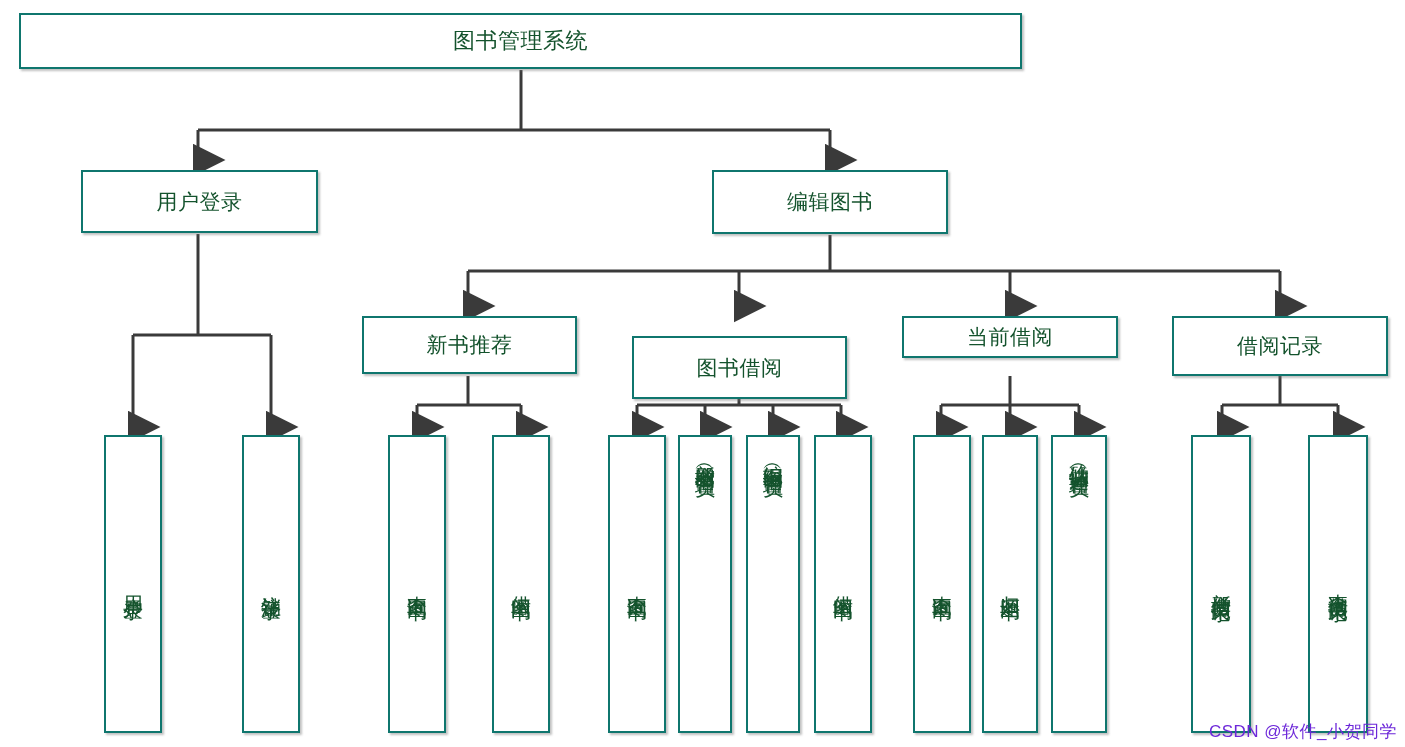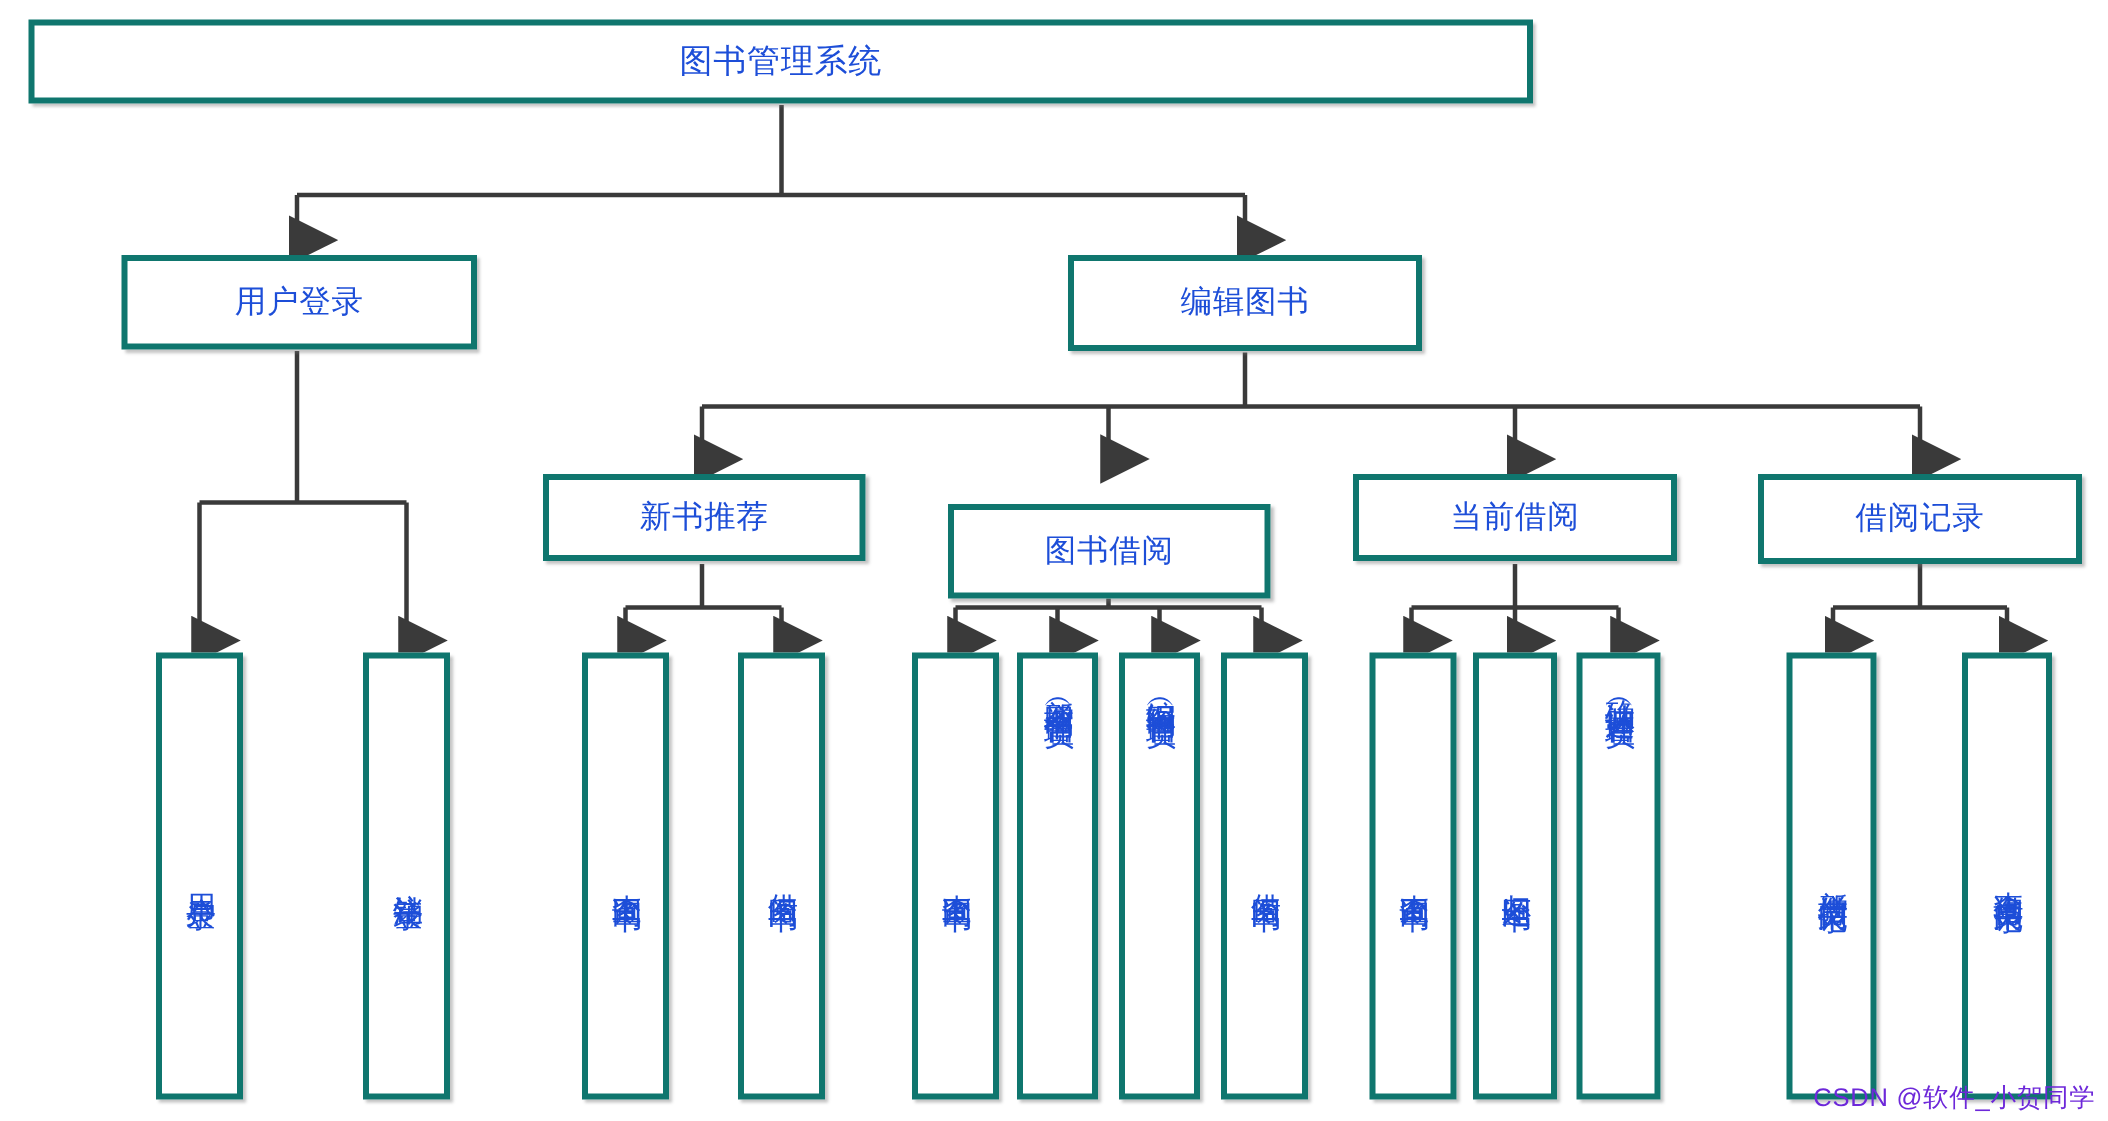--- a/index.html
+++ b/index.html
@@ -23,26 +23,26 @@
     left: 0;
     top: 0;
     width: 1405px;
     height: 747px;
     pointer-events: none;
   }
   .node {
     position: absolute;
     box-sizing: border-box;
     background: #ffffff;
-    border: 4px solid #0f766e;
+    border: 2px solid #0f766e;
     box-shadow: 2px 2px 2px rgba(120,120,120,0.45);
     display: flex;
     align-items: center;
     justify-content: center;
-    color: #1d4ed8;
+    color: #14532d;
     z-index: 2;
   }
   .node .label {
     display: block;
     text-align: center;
     line-height: 1.12;
     white-space: nowrap;
   }
   
   .node.horiz .label {
@@ -151,21 +151,21 @@
   </div>
 
   <div class="node horiz" style="left:362px; top:316px; width:215px; height:58px;">
     <span class="label">新书推荐</span>
   </div>
 
   <div class="node horiz" style="left:632px; top:336px; width:215px; height:63px;">
     <span class="label">图书借阅</span>
   </div>
 
-  <div class="node horiz" style="left:902px; top:316px; width:216px; height:58px;">
+  <div class="node horiz" style="left:902px; top:316px; width:216px; height:42px;">
     <span class="label">当前借阅</span>
   </div>
 
   <div class="node horiz" style="left:1172px; top:316px; width:216px; height:60px;">
     <span class="label">借阅记录</span>
   </div>
 
   <div class="node vert centered" style="left:104px; top:435px; width:58px; height:298px;">
     <span class="label">用户登录</span>
   </div>

